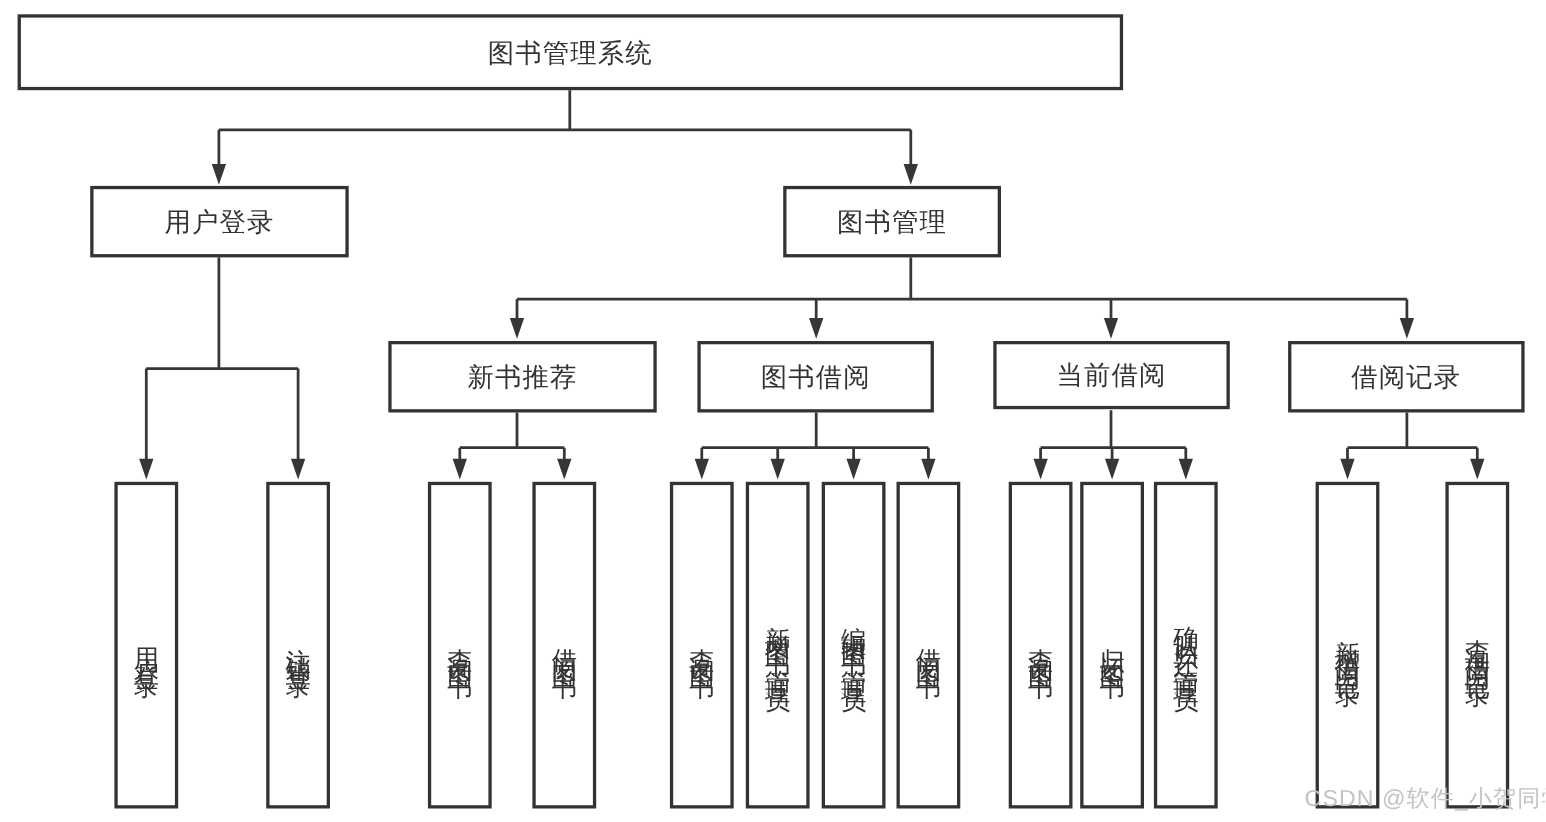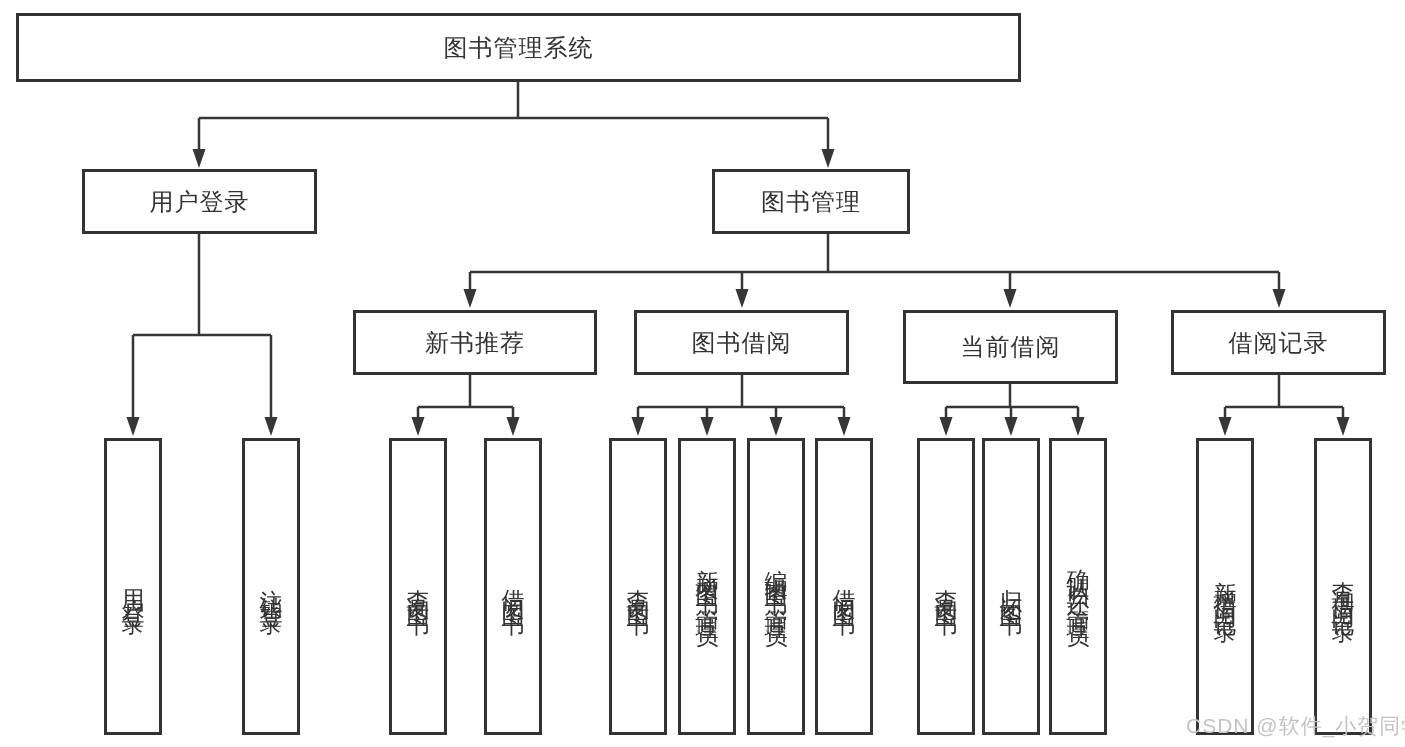--- a/index.html
+++ b/index.html
@@ -71,21 +71,21 @@
     </g>
   </svg>
 
   <div class="box" style="left:16px;top:13px;width:1005px;height:69px;">图书管理系统</div>
 
   <div class="box" style="left:82px;top:169px;width:235px;height:65px;">用户登录</div>
   <div class="box" style="left:712px;top:169px;width:198px;height:65px;">图书管理</div>
 
   <div class="box" style="left:353px;top:310px;width:244px;height:65px;font-family:Liberation Serif, serif;">新书推荐</div>
   <div class="box" style="left:634px;top:310px;width:215px;height:65px;">图书借阅</div>
-  <div class="box" style="left:903px;top:310px;width:215px;height:74px;font-family:Liberation Mono, monospace;">当前借阅</div>
+  <div class="box" style="left:903px;top:310px;width:215px;height:62px;font-family:Liberation Mono, monospace;">当前借阅</div>
   <div class="box" style="left:1171px;top:310px;width:215px;height:65px;">借阅记录</div>
 
   <div class="box vbox" style="left:104px;top:438px;width:58px;height:297px;">用户登录</div>
   <div class="box vbox" style="left:242px;top:438px;width:58px;height:297px;">注销登录</div>
 
   <div class="box vbox" style="left:389px;top:438px;width:58px;height:297px;">查询图书</div>
   <div class="box vbox" style="left:484px;top:438px;width:58px;height:297px;">借阅图书</div>
 
   <div class="box vbox" style="left:609px;top:438px;width:58px;height:297px;">查询图书</div>
   <div class="box vbox" style="left:678px;top:438px;width:58px;height:297px;">新增图书（管理员）</div>

